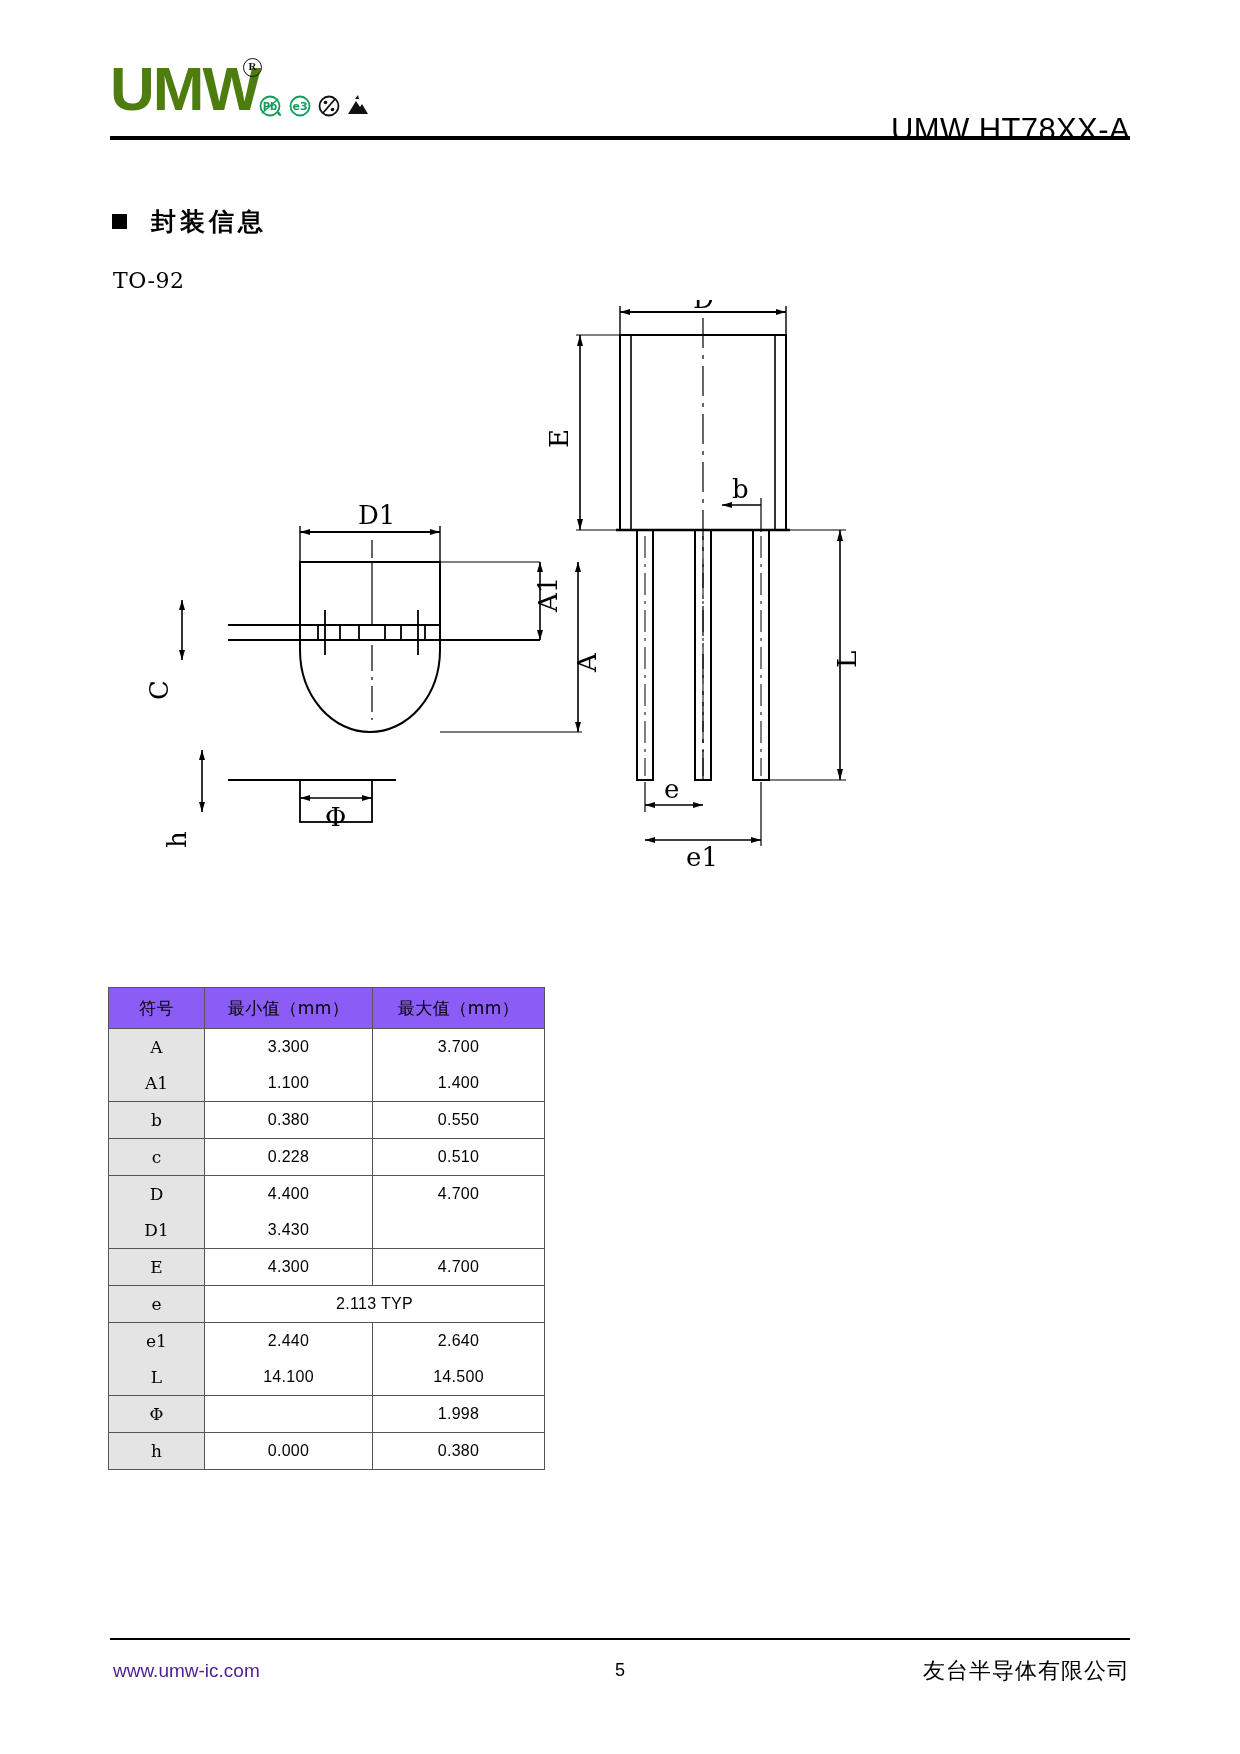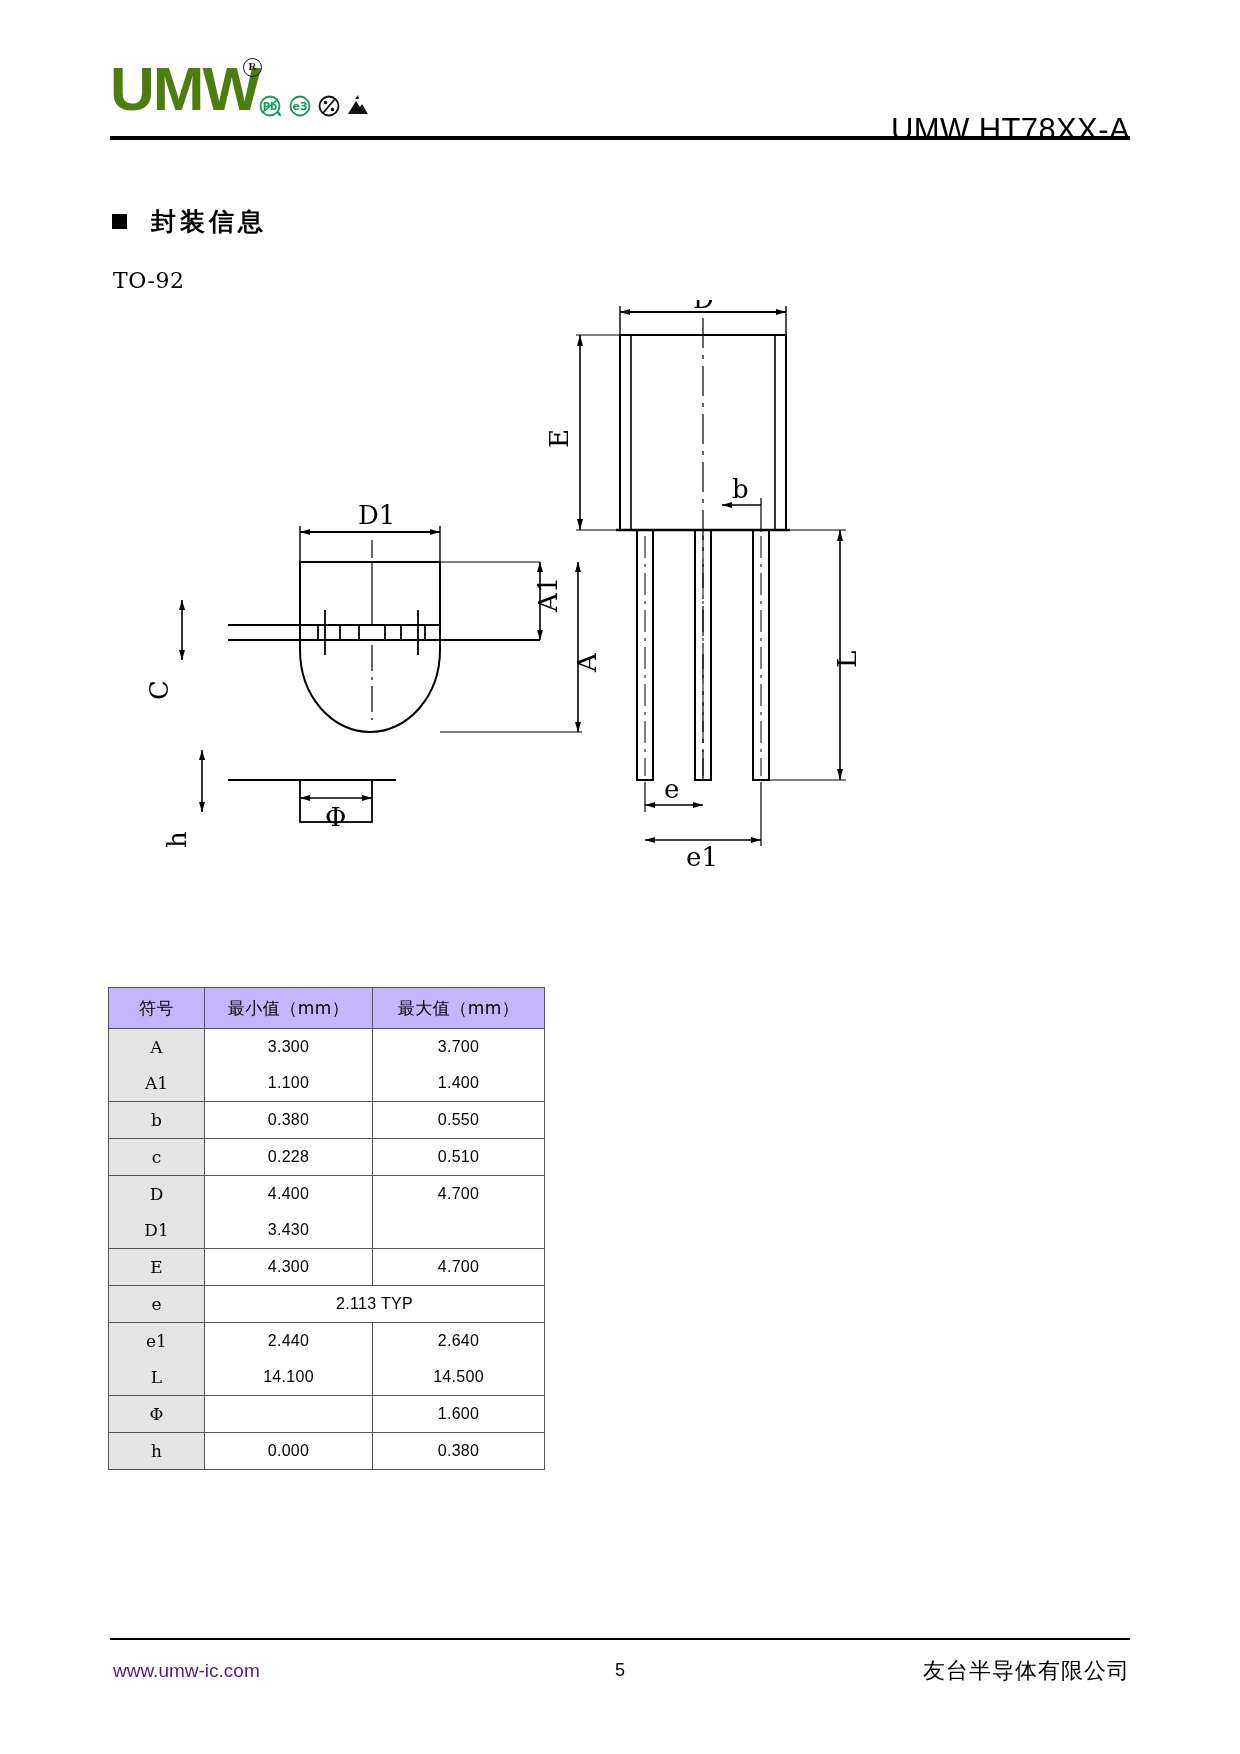--- a/index.html
+++ b/index.html
@@ -125,21 +125,21 @@
     left: 108px;
     top: 987px;
     border-collapse: collapse;
     table-layout: fixed;
   }
   .dim-table th, .dim-table td {
     border: 1px solid #555;
     font-weight: normal;
   }
   .dim-table th {
-    background: #c4b5fd;
+    background: #8b5cf6;
     height: 38px;
     font-size: 17px;
     font-family: "DejaVu Sans", sans-serif;
     letter-spacing: 0.5px;
   }
   .col-sym { width: 96px; }
   .col-min { width: 168px; }
   .col-max { width: 172px; }
   .cell-sym {
     background: #e4e4e4;
@@ -432,21 +432,21 @@
         <td class="cell-val">2.640</td>
       </tr>
       <tr class="tight grp-bot">
         <td class="cell-sym">L</td>
         <td class="cell-val">14.100</td>
         <td class="cell-val">14.500</td>
       </tr>
       <tr class="tight">
         <td class="cell-sym">Φ</td>
         <td class="cell-val"></td>
-        <td class="cell-val">1.600</td>
+        <td class="cell-val">1.998</td>
       </tr>
       <tr class="tight">
         <td class="cell-sym">h</td>
         <td class="cell-val">0.000</td>
         <td class="cell-val">0.380</td>
       </tr>
     </tbody>
 </table>
 
 <div class="footer-rule"></div>

